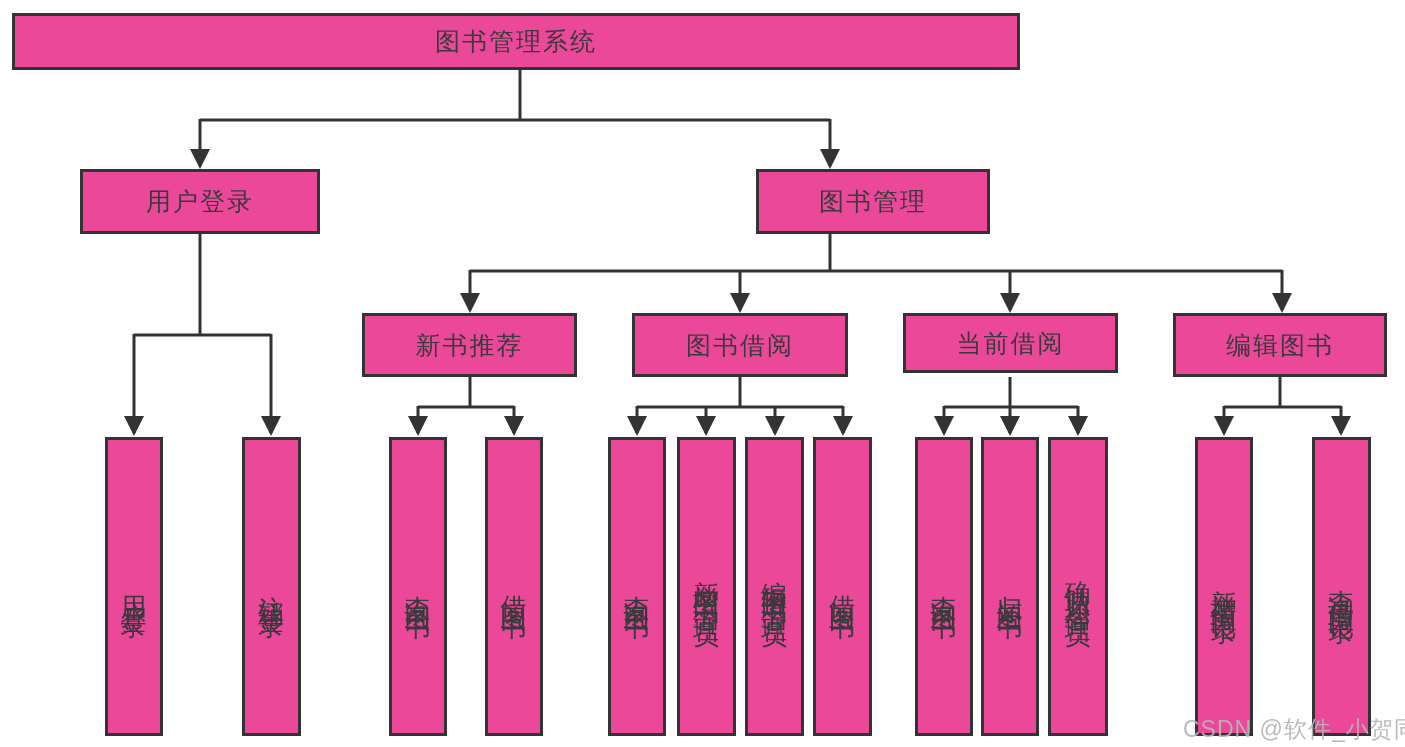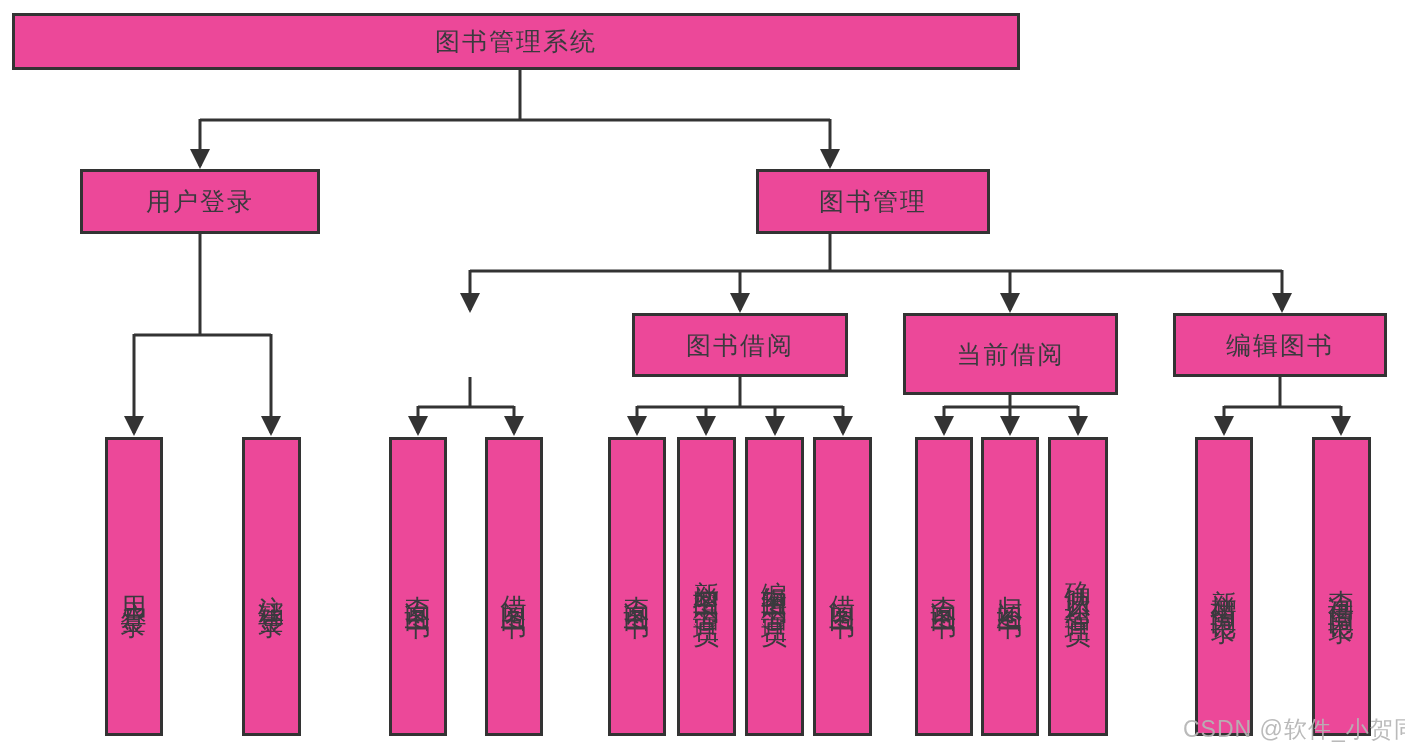--- a/index.html
+++ b/index.html
@@ -119,24 +119,27 @@
     <span class="lbl">图书管理系统</span>
   </div>
 
   <div class="node" style="left:80px; top:169px; width:240px; height:65px;">
     <span class="lbl">用户登录</span>
   </div>
   <div class="node" style="left:712px; top:169px; width:234px; height:65px;margin-left:44px;">
     <span class="lbl">图书管理</span>
   </div>
 
+  <div class="node" style="left:362px; top:313px; width:215px; height:64px;">
+    <span class="lbl">新书推荐</span>
+  </div>
   <div class="node" style="left:632px; top:313px; width:216px; height:64px;text-align:right;">
     <span class="lbl">图书借阅</span>
   </div>
-  <div class="node" style="left:903px; top:313px; width:215px; height:82px;">
+  <div class="node" style="left:903px; top:313px; width:215px; height:60px;">
     <span class="lbl">当前借阅</span>
   </div>
   <div class="node" style="left:1173px; top:313px; width:214px; height:64px;">
     <span class="lbl">编辑图书</span>
   </div>
 
   <div class="node leaf" style="left:105px; top:437px; width:58px; height:299px;">
     <span class="lbl">用户登录</span>
   </div>
   <div class="node leaf" style="left:242px; top:437px; width:59px; height:299px;">

